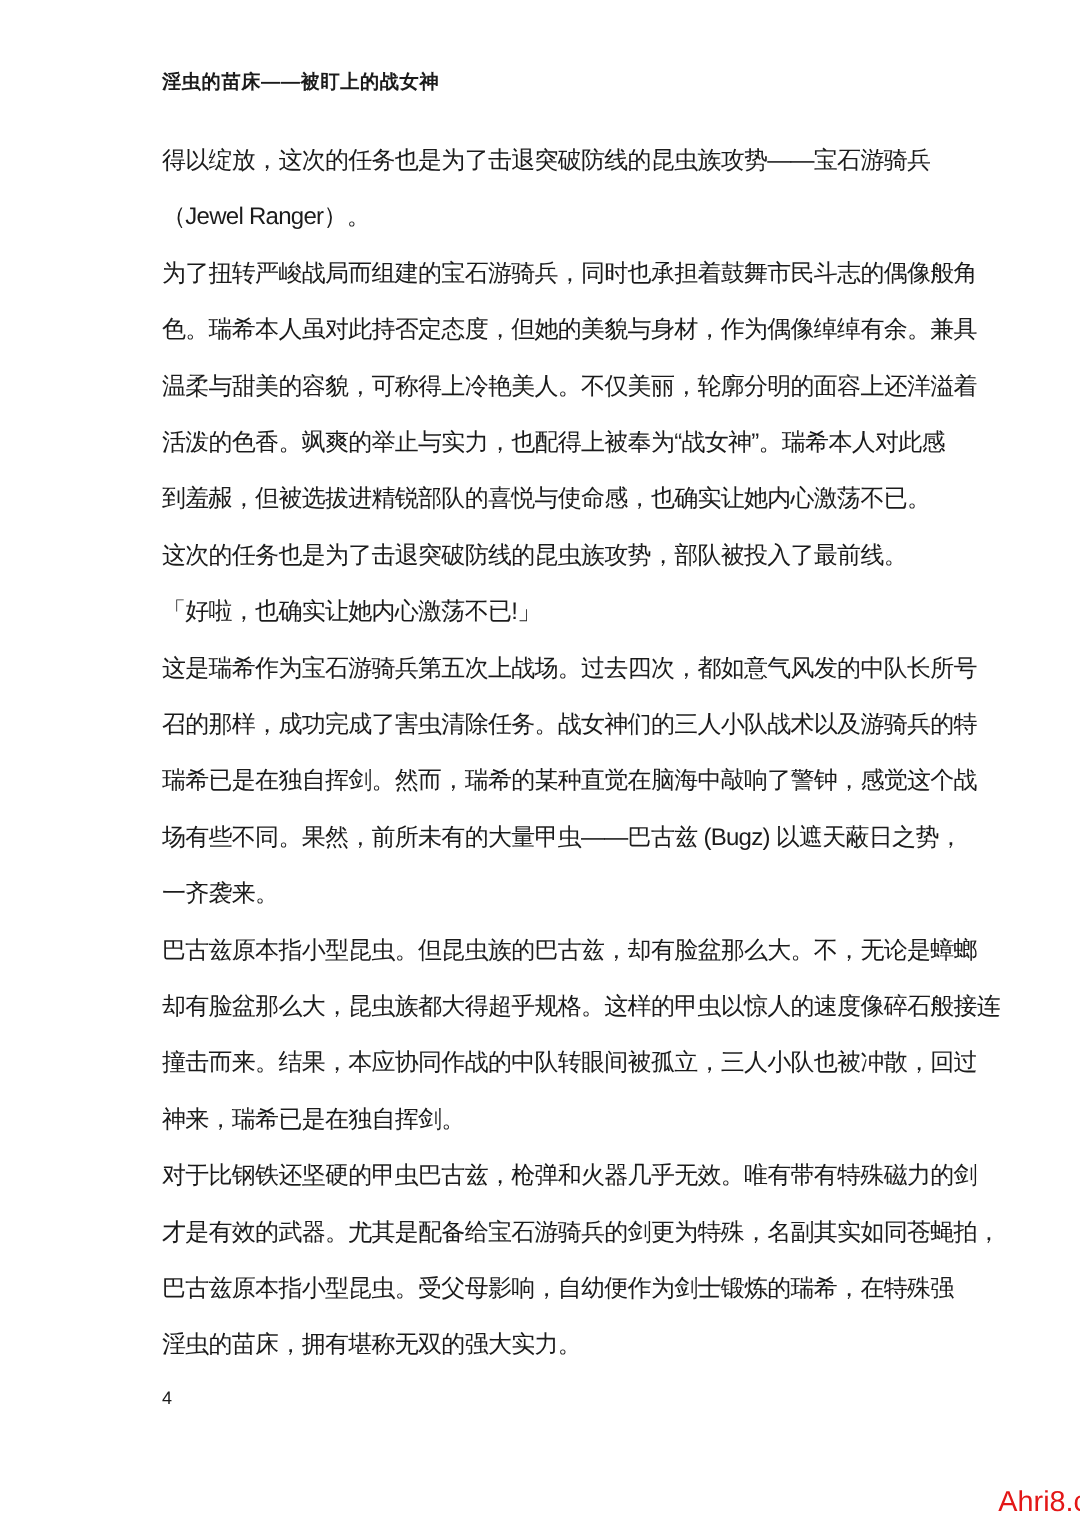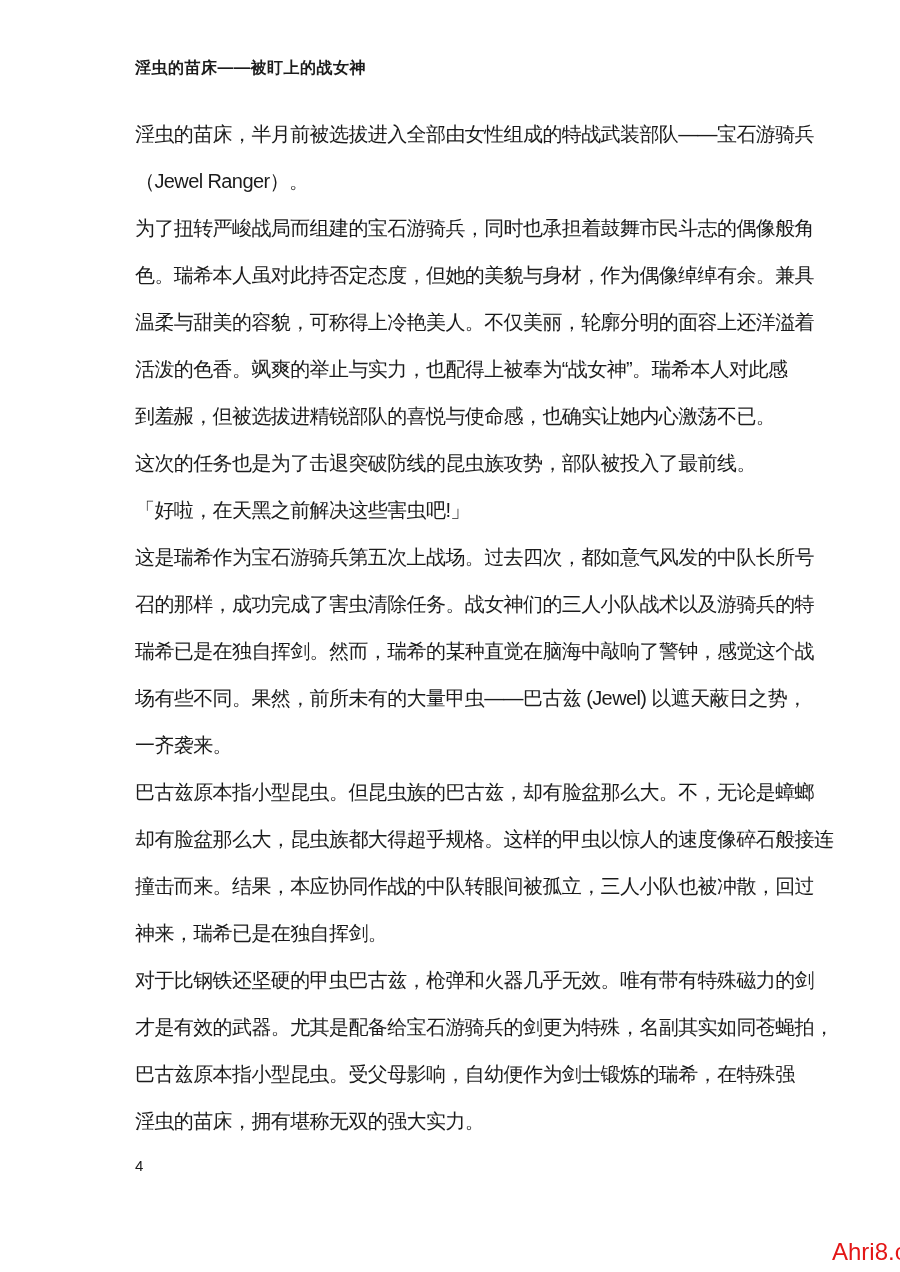--- a/index.html
+++ b/index.html
@@ -59,33 +59,33 @@
   }
 </style>
 </head>
 <body>
 
 <div class="page">
 
   <div class="doc-header">淫虫的苗床——被盯上的战女神</div>
 
   <div class="body-text">
-      <div class="text-line">淫虫的苗床，半月前被选拔进入全部由女性组成的特战武装部队——宝石游骑兵</div>
+      <div class="text-line">得以绽放，这次的任务也是为了击退突破防线的昆虫族攻势——宝石游骑兵</div>
       <div class="text-line">（Jewel Ranger）。</div>
       <div class="text-line">为了扭转严峻战局而组建的宝石游骑兵，同时也承担着鼓舞市民斗志的偶像般角</div>
       <div class="text-line">色。瑞希本人虽对此持否定态度，但她的美貌与身材，作为偶像绰绰有余。兼具</div>
       <div class="text-line">温柔与甜美的容貌，可称得上冷艳美人。不仅美丽，轮廓分明的面容上还洋溢着</div>
       <div class="text-line">活泼的色香。飒爽的举止与实力，也配得上被奉为“战女神”。瑞希本人对此感</div>
       <div class="text-line">到羞赧，但被选拔进精锐部队的喜悦与使命感，也确实让她内心激荡不已。</div>
       <div class="text-line">这次的任务也是为了击退突破防线的昆虫族攻势，部队被投入了最前线。</div>
-      <div class="text-line">「好啦，在天黑之前解决这些害虫吧!」</div>
+      <div class="text-line">「好啦，也确实让她内心激荡不已!」</div>
       <div class="text-line">这是瑞希作为宝石游骑兵第五次上战场。过去四次，都如意气风发的中队长所号</div>
       <div class="text-line">召的那样，成功完成了害虫清除任务。战女神们的三人小队战术以及游骑兵的特</div>
       <div class="text-line">瑞希已是在独自挥剑。然而，瑞希的某种直觉在脑海中敲响了警钟，感觉这个战</div>
-      <div class="text-line">场有些不同。果然，前所未有的大量甲虫——巴古兹 (Jewel) 以遮天蔽日之势，</div>
+      <div class="text-line">场有些不同。果然，前所未有的大量甲虫——巴古兹 (Bugz) 以遮天蔽日之势，</div>
       <div class="text-line">一齐袭来。</div>
       <div class="text-line">巴古兹原本指小型昆虫。但昆虫族的巴古兹，却有脸盆那么大。不，无论是蟑螂</div>
       <div class="text-line">却有脸盆那么大，昆虫族都大得超乎规格。这样的甲虫以惊人的速度像碎石般接连</div>
       <div class="text-line">撞击而来。结果，本应协同作战的中队转眼间被孤立，三人小队也被冲散，回过</div>
       <div class="text-line">神来，瑞希已是在独自挥剑。</div>
       <div class="text-line">对于比钢铁还坚硬的甲虫巴古兹，枪弹和火器几乎无效。唯有带有特殊磁力的剑</div>
       <div class="text-line">才是有效的武器。尤其是配备给宝石游骑兵的剑更为特殊，名副其实如同苍蝇拍，</div>
       <div class="text-line">巴古兹原本指小型昆虫。受父母影响，自幼便作为剑士锻炼的瑞希，在特殊强</div>
       <div class="text-line">淫虫的苗床，拥有堪称无双的强大实力。</div>
     </div>

